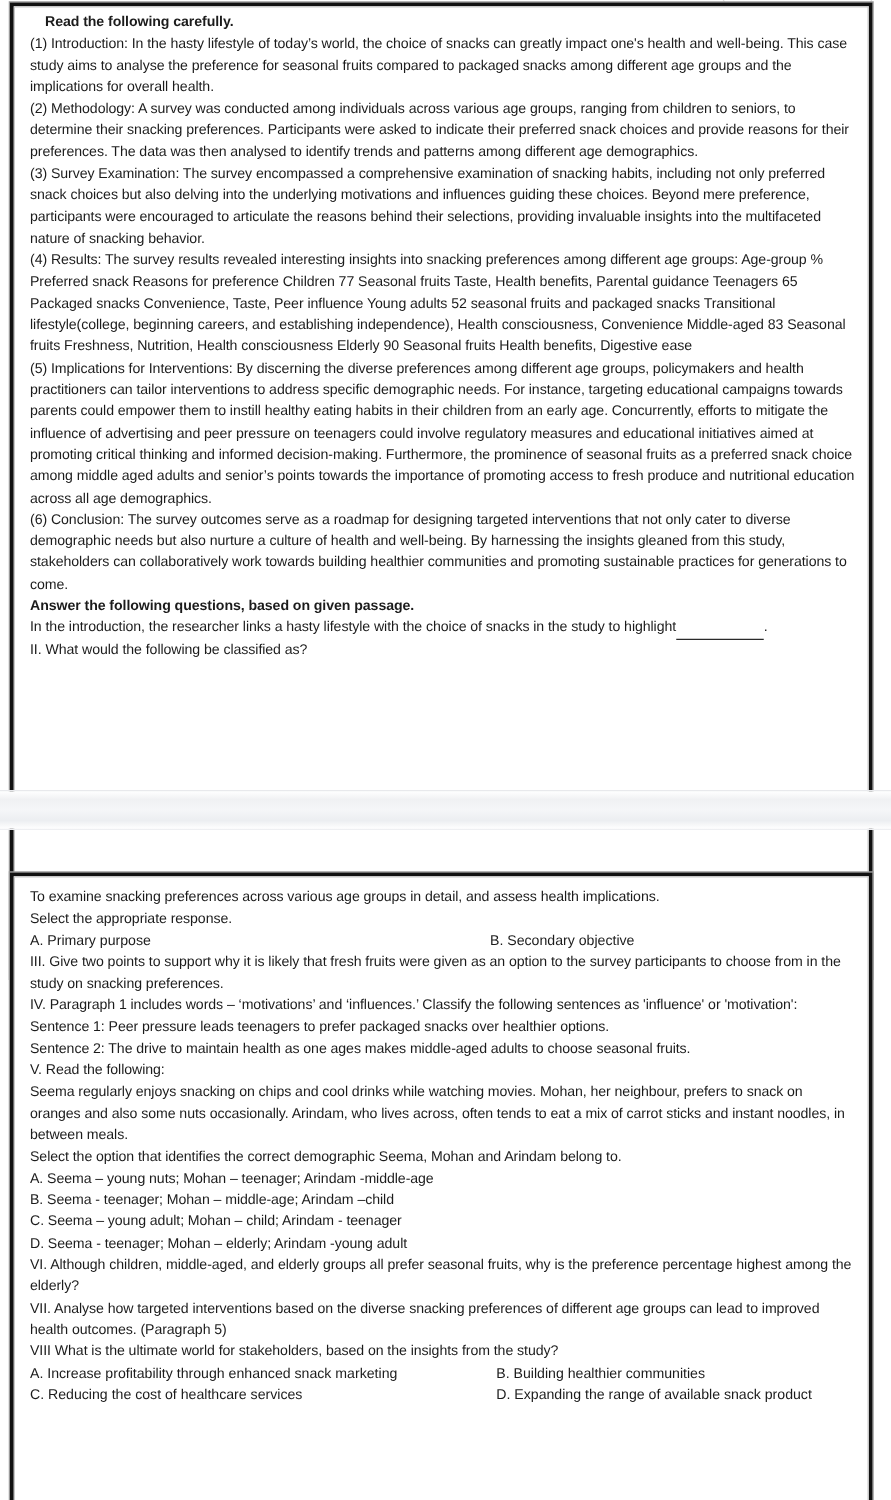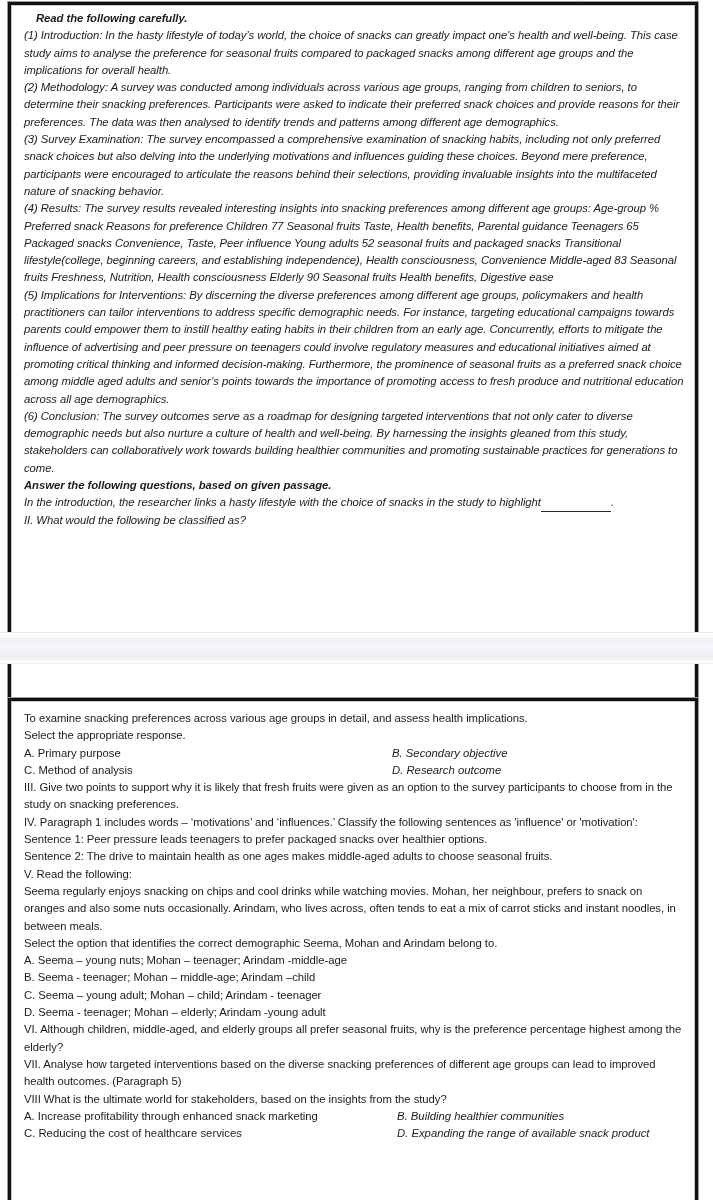--- a/index.html
+++ b/index.html
@@ -35,21 +35,20 @@
   .doc-card .inner {
     border: 1px solid #c9c9c9;
     box-sizing: border-box;
     height: 100%;
     padding: 4px 10px 6px 12px;
   }
 
   #card-one {
     top: 2px;
     height: 781px;
-    font-style: italic;
   }
   #card-two {
     top: 698px;
     height: 506px;
   }
 
   
   .page-gap {
     position: absolute;
     left: 0;
@@ -95,21 +94,21 @@
 
   
   .mcq-row {
     display: flex;
     font-size: 11.3px;
     line-height: 17.3px;
     color: #1b1b1b;
     justify-content: space-between;
   }
   .mcq-row .col-a { width: 368px; flex: 0 0 368px; }
-  .mcq-row .col-b { flex: 1 1 auto; font-style: italic; }
+  .mcq-row .col-b { flex: 1 1 auto; }
 
   .mcq-row.wide .col-a { width: 373px; flex: 0 0 373px; }
 
   .spacer-sm { height: 4px; }
 </style>
 </head>
 <body>
 
 <div class="screen">
 
@@ -144,24 +143,20 @@
 
       <div class="spacer-sm"></div>
 
       <div class="line wrap">To examine snacking preferences across various age groups in detail, and assess health implications.</div>
       <div class="line wrap">Select the appropriate response.</div>
 
       <div class="mcq-row">
         <span class="col-a">A. Primary purpose</span>
         <span class="col-b">B. Secondary objective</span>
       </div>
-      <div class="mcq-row">
-        <span class="col-a">C. Method of analysis</span>
-        <span class="col-b">D. Research outcome</span>
-      </div>
 
       <div class="line wrap">III. Give two points to support why it is likely that fresh fruits were given as an option to the survey participants to choose from in the study on snacking preferences.</div>
 
       <div class="line wrap">IV. Paragraph 1 includes words – ‘motivations’ and ‘influences.’ Classify the following sentences as 'influence' or 'motivation':</div>
       <div class="line wrap">Sentence 1: Peer pressure leads teenagers to prefer packaged snacks over healthier options.</div>
       <div class="line wrap">Sentence 2: The drive to maintain health as one ages makes middle-aged adults to choose seasonal fruits.</div>
 
       <div class="line wrap">V. Read the following:</div>
       <div class="line wrap">Seema regularly enjoys snacking on chips and cool drinks while watching movies. Mohan, her neighbour, prefers to snack on oranges and also some nuts occasionally. Arindam, who lives across, often tends to eat a mix of carrot sticks and instant noodles, in between meals.</div>
       <div class="line wrap">Select the option that identifies the correct demographic Seema, Mohan and Arindam belong to.</div>

